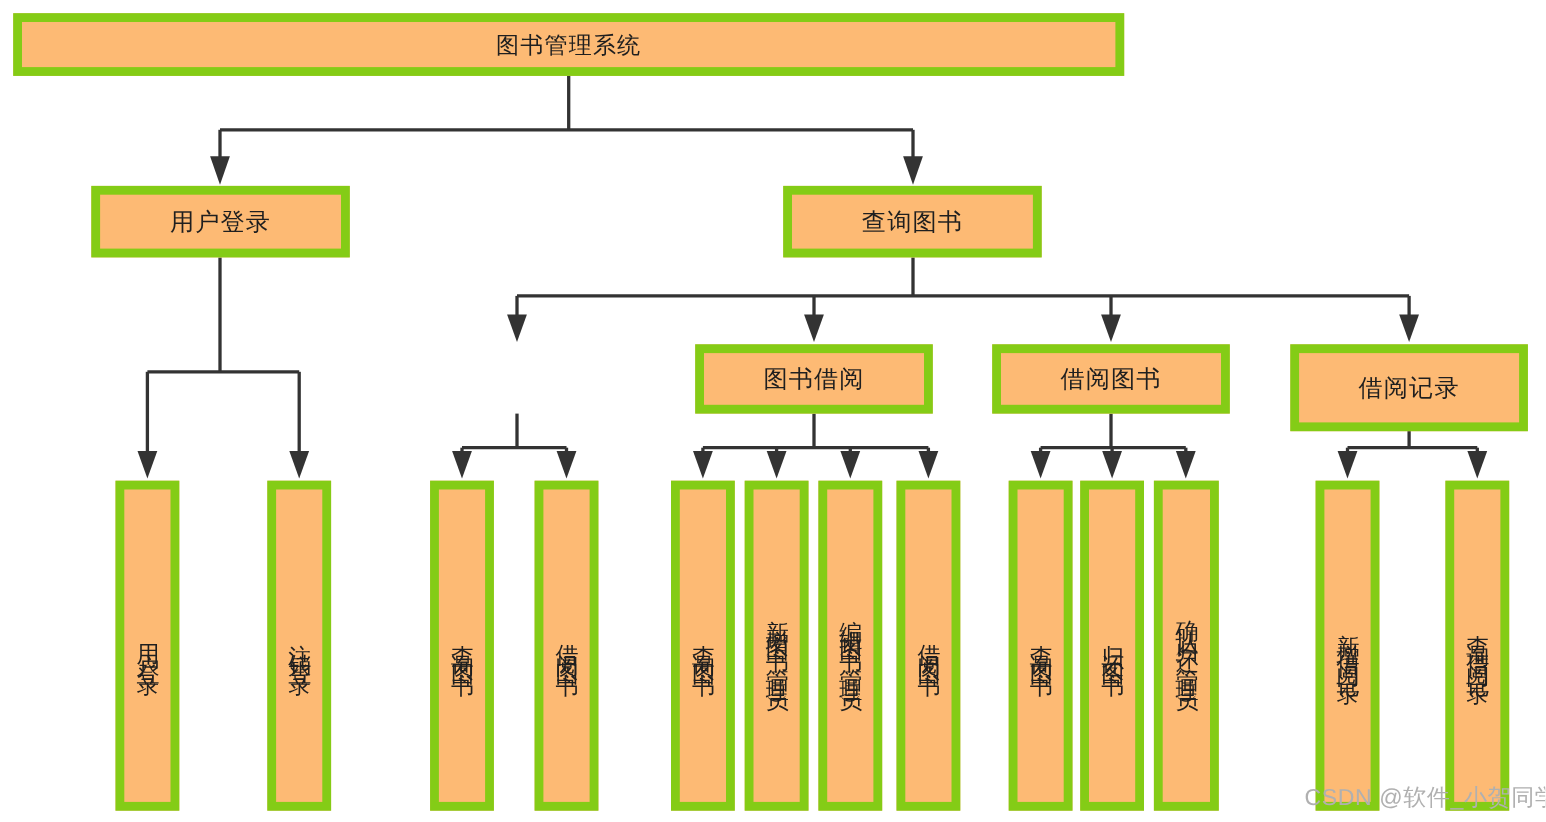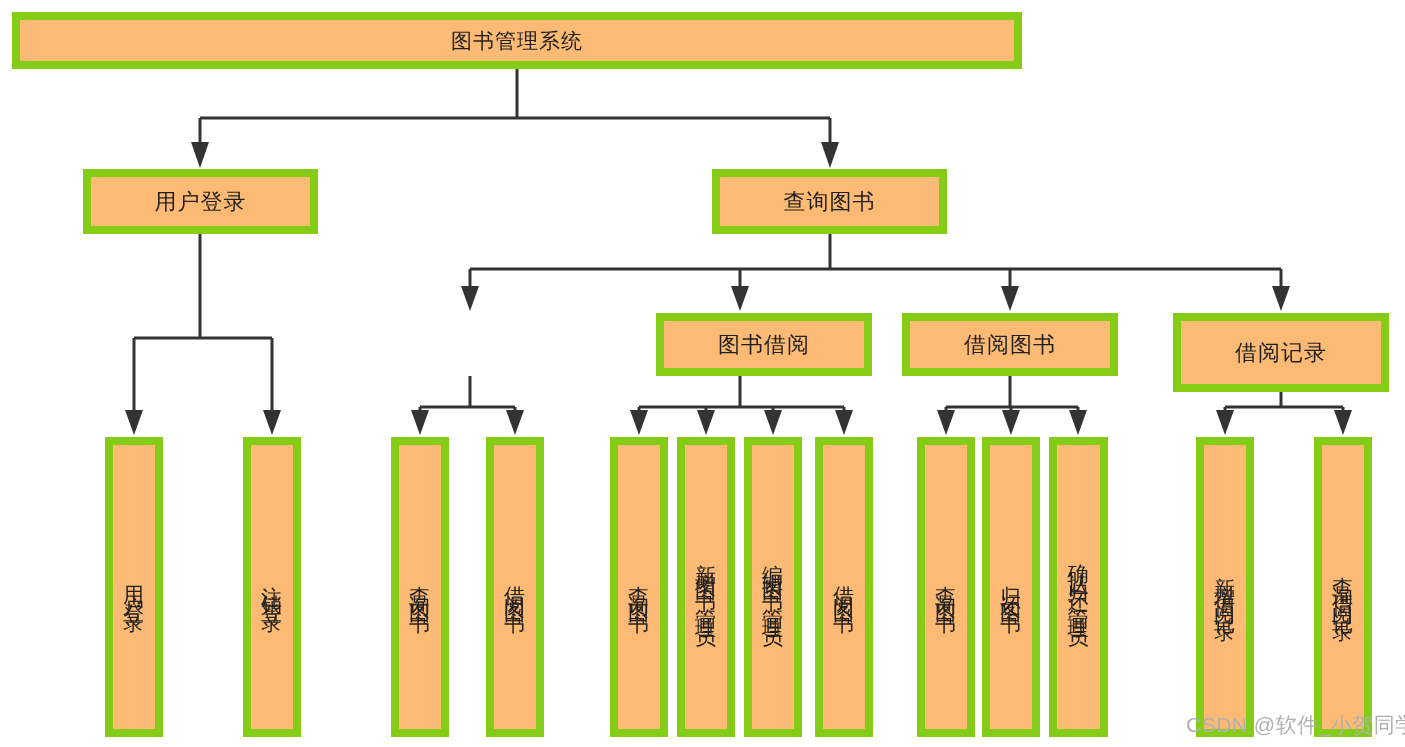--- a/index.html
+++ b/index.html
@@ -126,21 +126,21 @@
     <span>图书管理系统</span>
   </div>
 
   <div class="node h-node" style="left:83px;top:169px;width:235px;height:65px;">
     <span>用户登录</span>
   </div>
   <div class="node h-node" style="left:712px;top:169px;width:235px;height:65px;">
     <span>查询图书</span>
   </div>
 
-  <div class="node h-node" style="left:632px;top:313px;width:216px;height:63px;margin-left:24px;">
+  <div class="node h-node" style="left:632px;top:313px;width:216px;height:63px;">
     <span>图书借阅</span>
   </div>
   <div class="node h-node" style="left:902px;top:313px;width:216px;height:63px;">
     <span>借阅图书</span>
   </div>
   <div class="node h-node" style="left:1173px;top:313px;width:216px;height:79px;">
     <span>借阅记录</span>
   </div>
 
   <div class="node v-node" style="left:105px;top:437px;width:58px;height:300px;">

